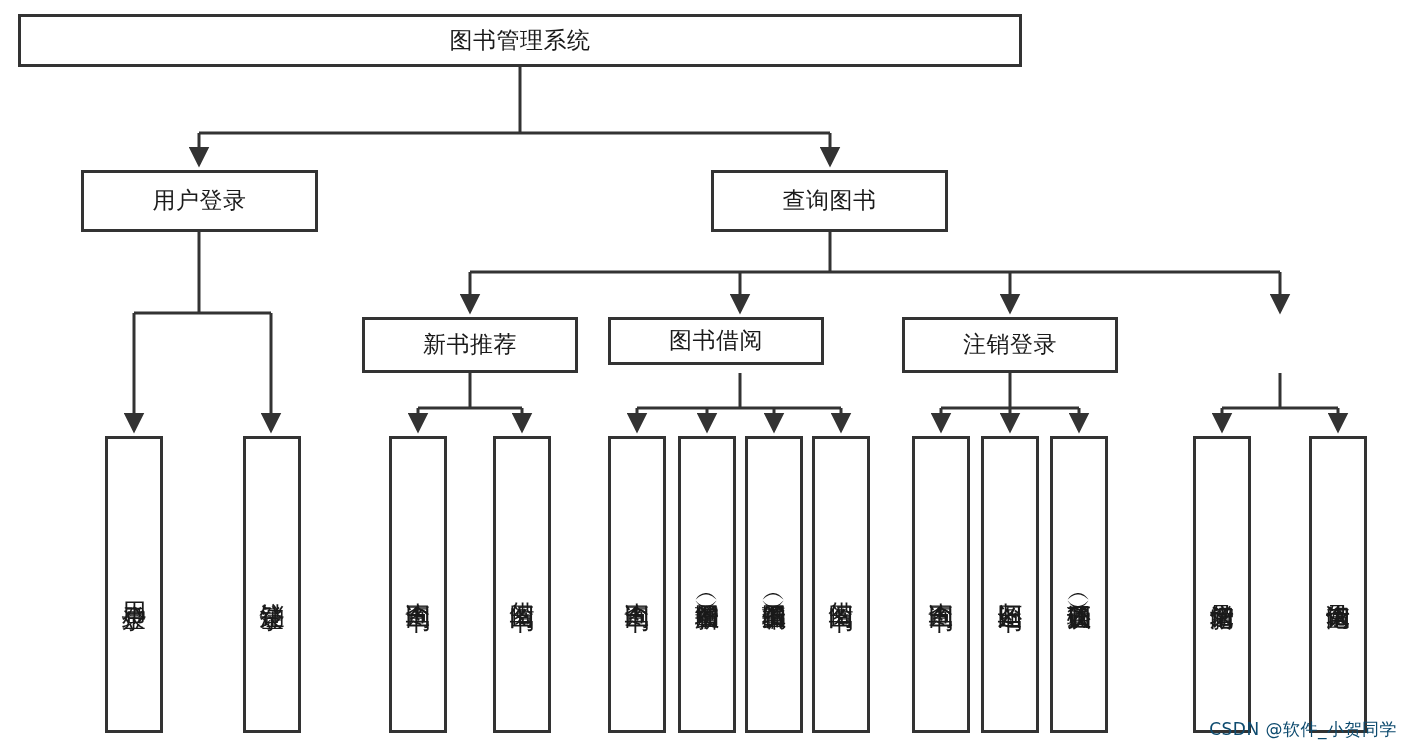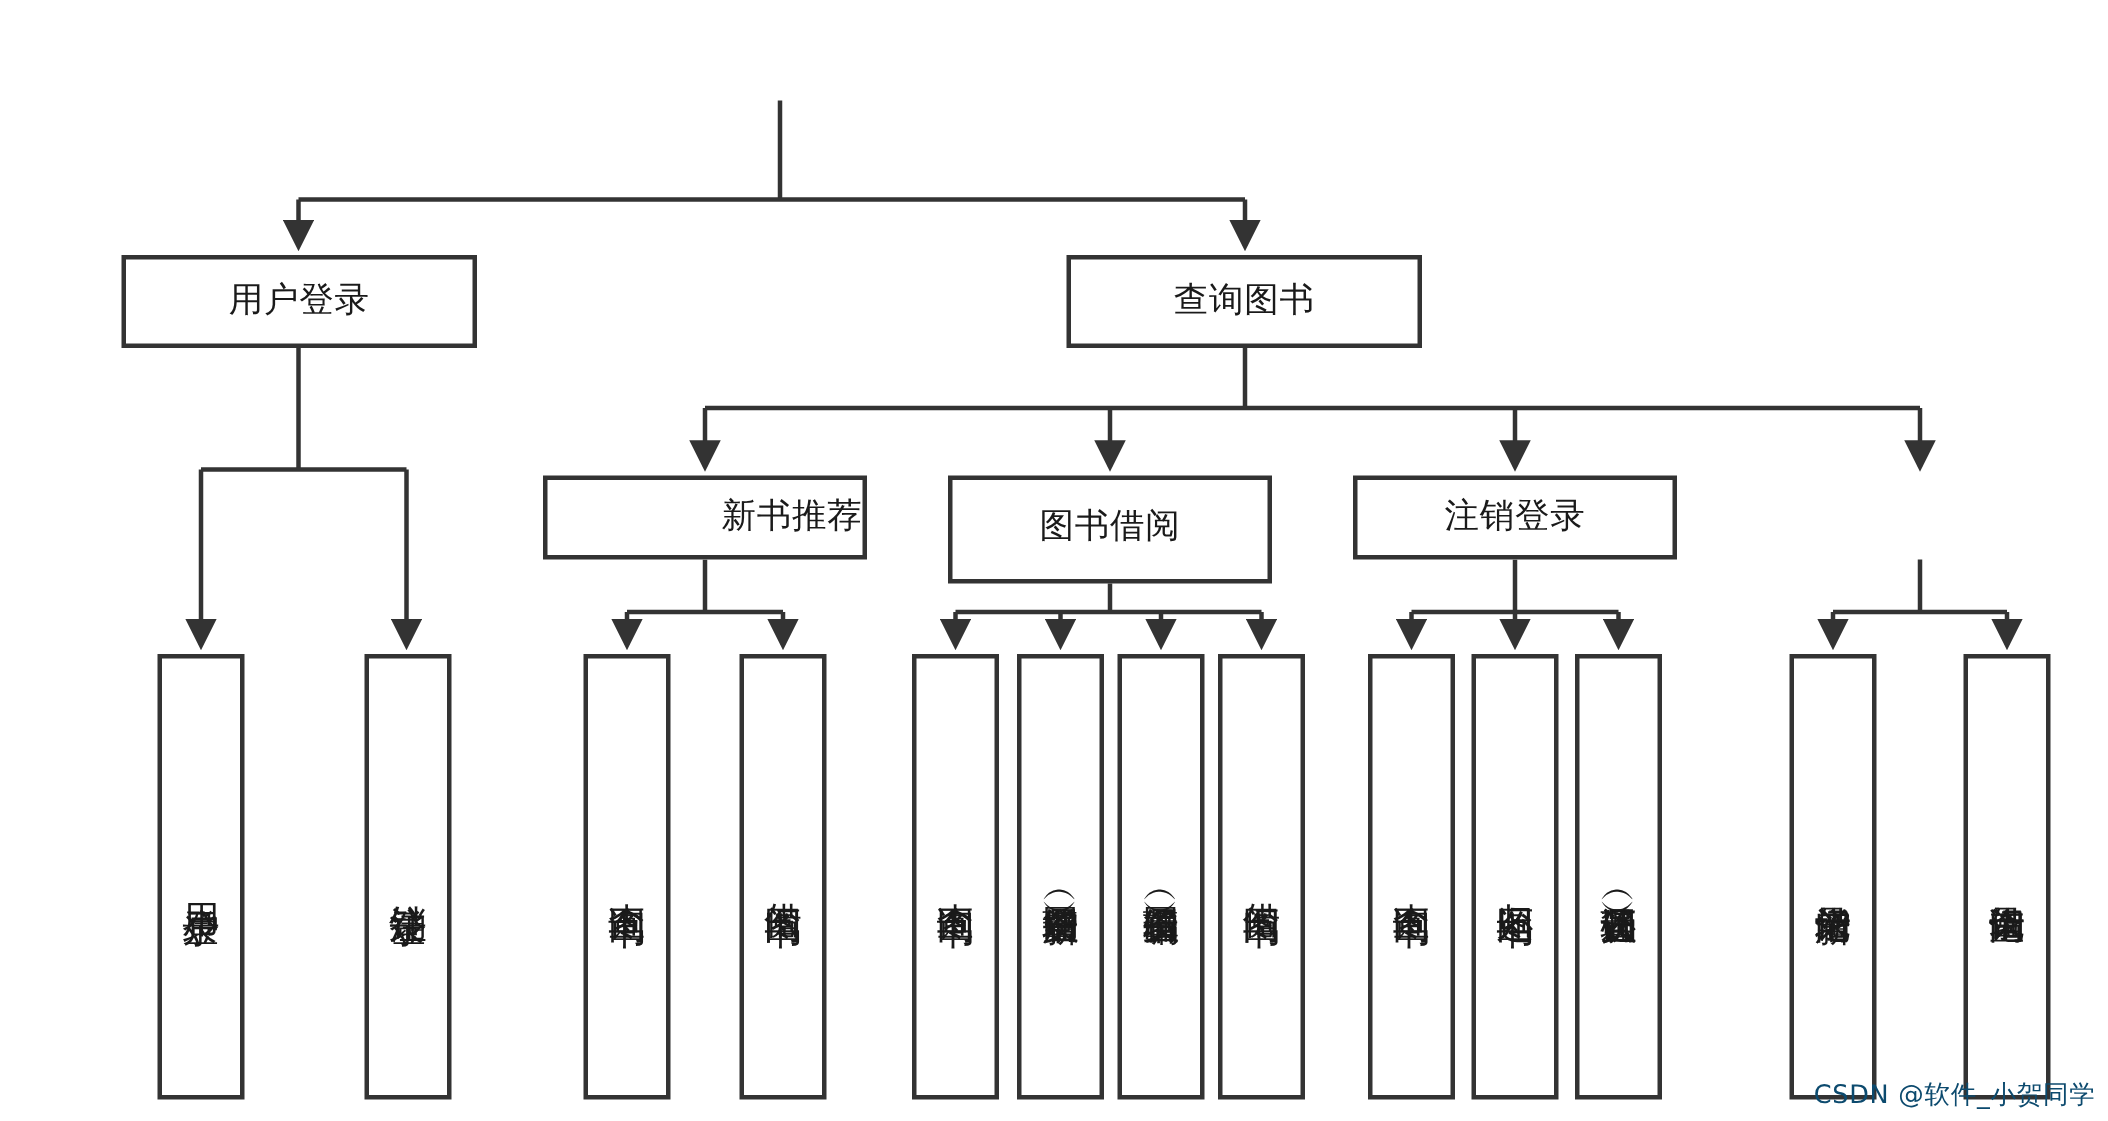--- a/index.html
+++ b/index.html
@@ -128,34 +128,37 @@
       <path d="M 1010 408 L 1010 430" marker-end="url(#arrow)"></path>
       <path d="M 1079 408 L 1079 430" marker-end="url(#arrow)"></path>
 
       <path d="M 1280 373 L 1280 408"></path>
       <path d="M 1222 408 L 1338 408"></path>
       <path d="M 1222 408 L 1222 430" marker-end="url(#arrow)"></path>
       <path d="M 1338 408 L 1338 430" marker-end="url(#arrow)"></path>
     </g>
   </svg>
 
+  <div class="node horiz root" style="left:18px; top:14px; width:1004px; height:53px;">
+    <span class="node-label">图书管理系统</span>
+  </div>
 
   <div class="node horiz" style="left:81px; top:170px; width:237px; height:62px;">
     <span class="node-label">用户登录</span>
   </div>
 
   <div class="node horiz" style="left:711px; top:170px; width:237px; height:62px;">
     <span class="node-label">查询图书</span>
   </div>
 
-  <div class="node horiz" style="left:362px; top:317px; width:216px; height:56px;justify-content:flex-end;">
+  <div class="node horiz" style="left:362px; top:317px; width:216px; height:56px;">
     <span class="node-label">新书推荐</span>
   </div>
 
-  <div class="node horiz" style="left:632px; top:317px; width:216px; height:72px;font-family:Liberation Mono, monospace;">
+  <div class="node horiz" style="left:608px; top:317px; width:216px; height:48px;">
     <span class="node-label">图书借阅</span>
   </div>
 
   <div class="node horiz" style="left:902px; top:317px; width:216px; height:56px;">
     <span class="node-label">注销登录</span>
   </div>
 
 
   <div class="node vert" style="left:105px; top:436px; width:58px; height:297px;">
     <span class="node-label">用户登录</span>

